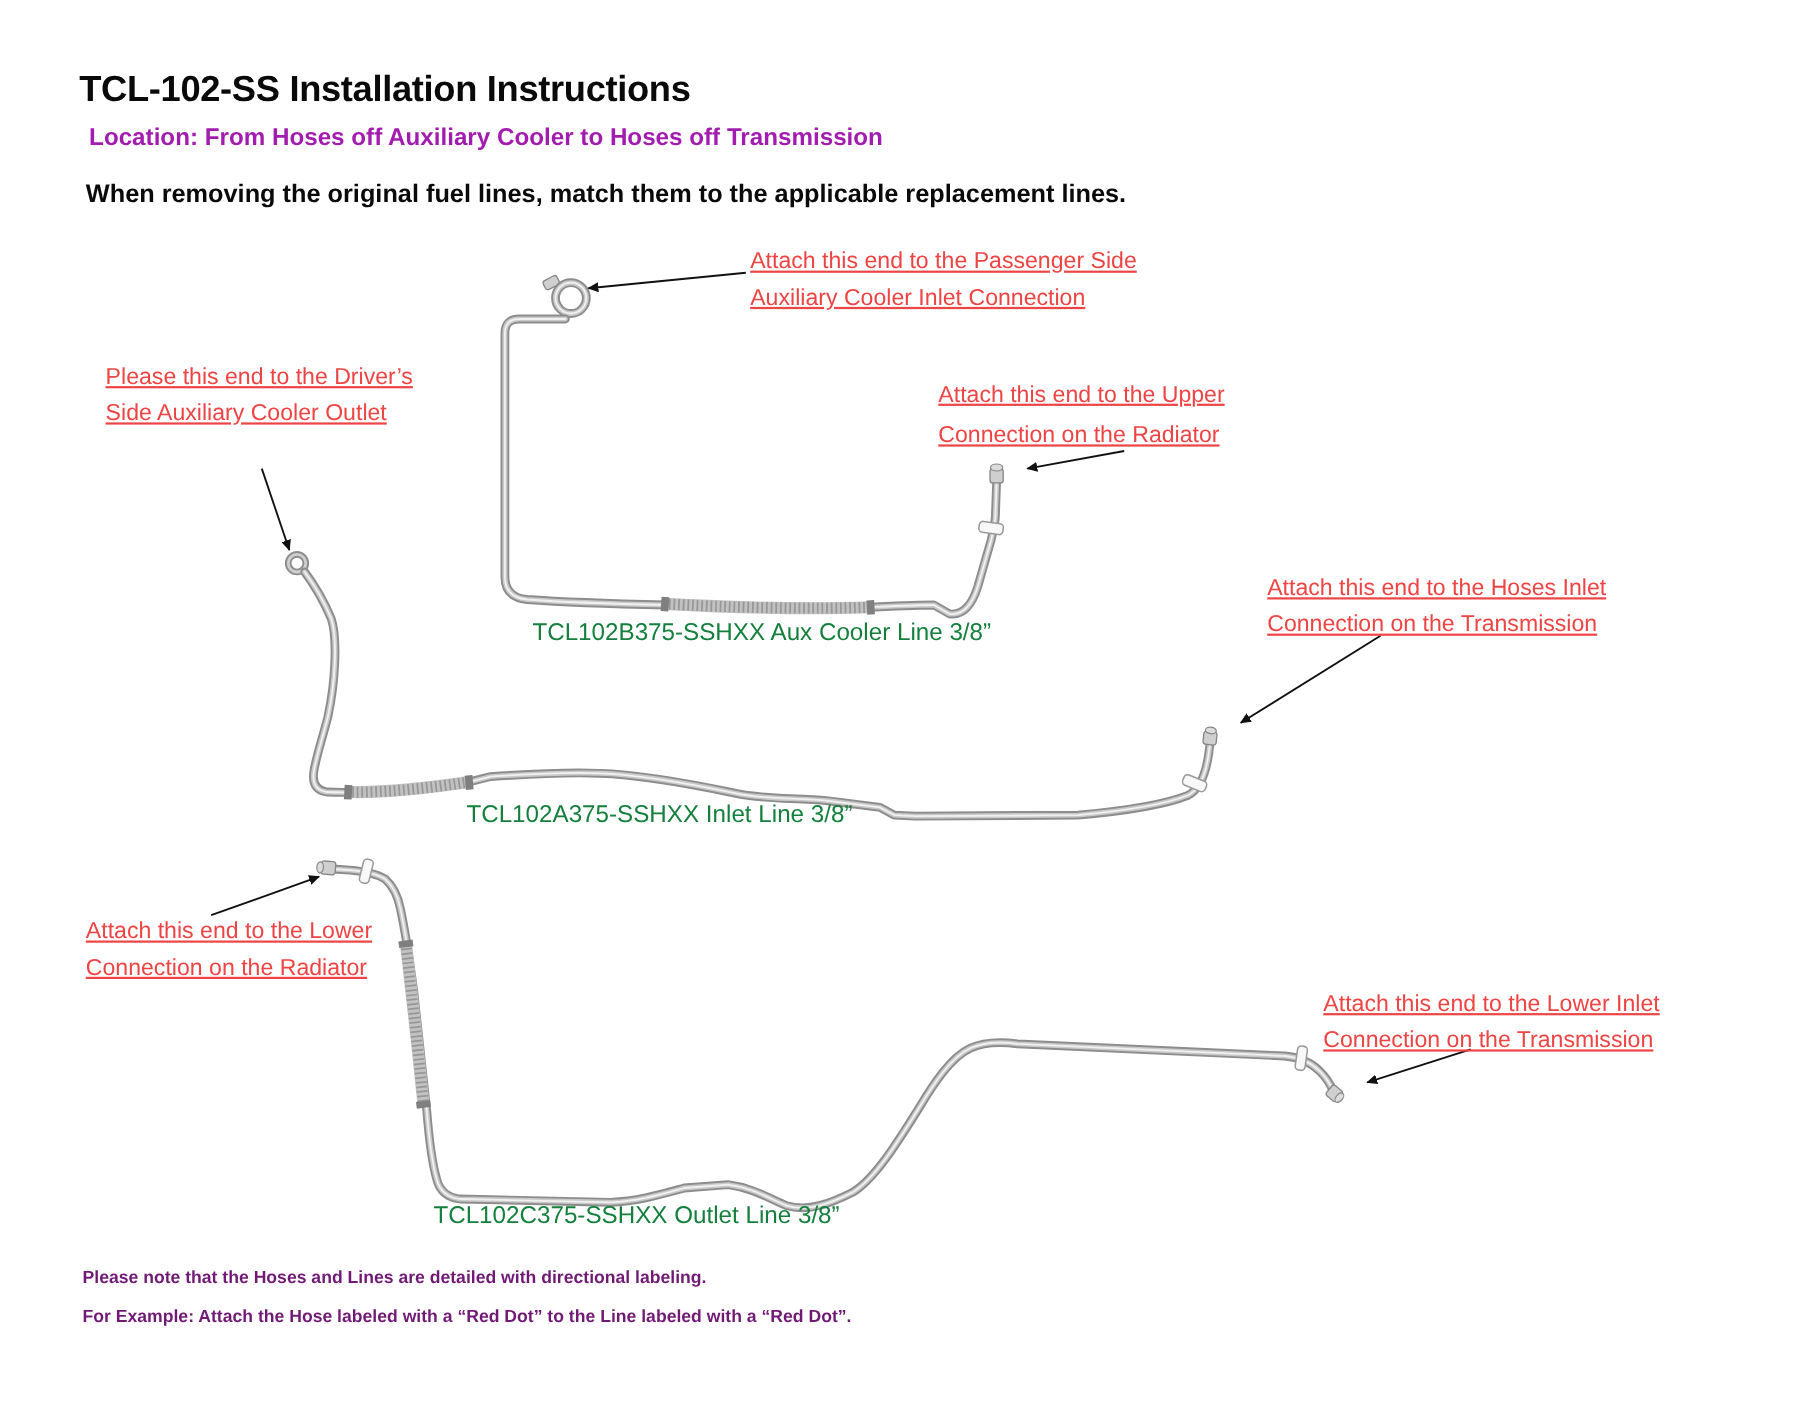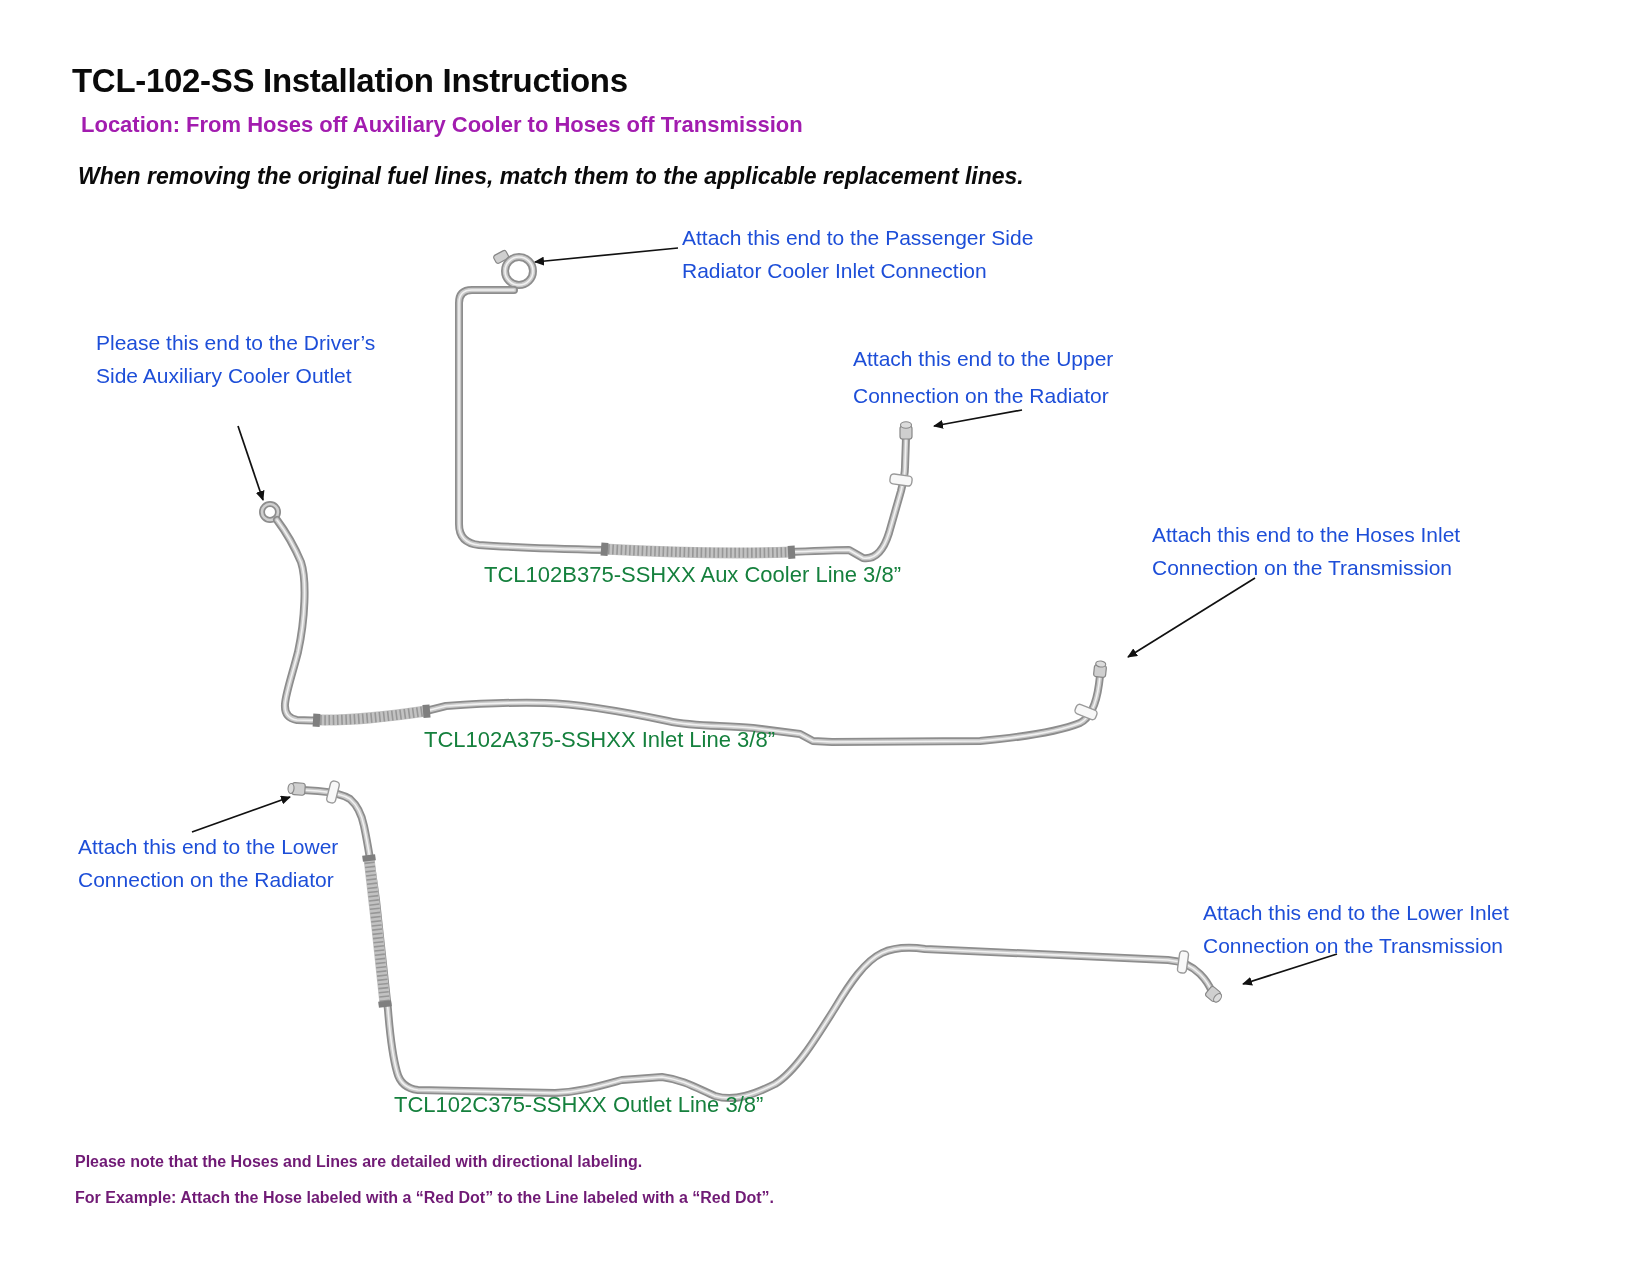--- a/index.html
+++ b/index.html
@@ -2,22 +2,22 @@
 <html><head>
 <meta charset="utf-8">
 <style>
   html,body{margin:0;padding:0;background:#fff;}
   body{width:1650px;height:1275px;position:relative;font-family:"Liberation Sans",sans-serif;color:#111;}
   .stage{position:absolute;left:0;top:0;width:1650px;height:1275px;background:#ffffff;overflow:hidden;}
   .stage svg{position:absolute;left:0;top:0;}
   .txt{position:absolute;white-space:nowrap;}
   .title{font-size:33px;font-weight:700;letter-spacing:-0.3px;color:#0a0a0a;}
   .subtitle{font-size:22px;font-weight:700;color:#a21caf;}
-  .intro{font-size:23px;font-weight:700;color:#0a0a0a;font-style:italic;}
-  .ann{font-size:21px;line-height:33px;color:#1d4ed8;}
+  .intro{font-size:23px;font-weight:700;color:#0a0a0a;}
+  .ann{font-size:21px;line-height:33px;color:#ef4444;text-decoration:underline;}
   .ann.wide{line-height:37px;}
   .lbl{font-size:22px;color:#15803d;}
   .footer{font-size:16px;font-weight:700;line-height:36px;color:#701a75;}
 </style>
 </head>
 <body>
 
 <div class="stage">
 
   <svg width="1650" height="1275" viewBox="0 0 1650 1275">
@@ -120,21 +120,21 @@
       <line x1="1337" y1="954" x2="1243" y2="984" marker-end="url(#ah)"></line>
     </g>
   </svg>
 
   <div class="txt title" style="left:72px;top:62px">TCL-102-SS Installation Instructions</div>
   <div class="txt subtitle" style="left:81px;top:112px">Location: From Hoses off Auxiliary Cooler to Hoses off Transmission</div>
   <div class="txt intro" style="left:78px;top:163px">When removing the original fuel lines, match them to the applicable replacement lines.</div>
 
   <div class="txt ann" style="left:682px;top:221px">
     <div>Attach this end to the Passenger Side</div>
-    <div>Radiator Cooler Inlet Connection</div>
+    <div>Auxiliary Cooler Inlet Connection</div>
   </div>
 
   <div class="txt ann" style="left:96px;top:326px">
     <div>Please this end to the Driver’s</div>
     <div>Side Auxiliary Cooler Outlet</div>
   </div>
 
   <div class="txt ann wide" style="left:853px;top:340px">
     <div>Attach this end to the Upper</div>
     <div>Connection on the Radiator</div>

